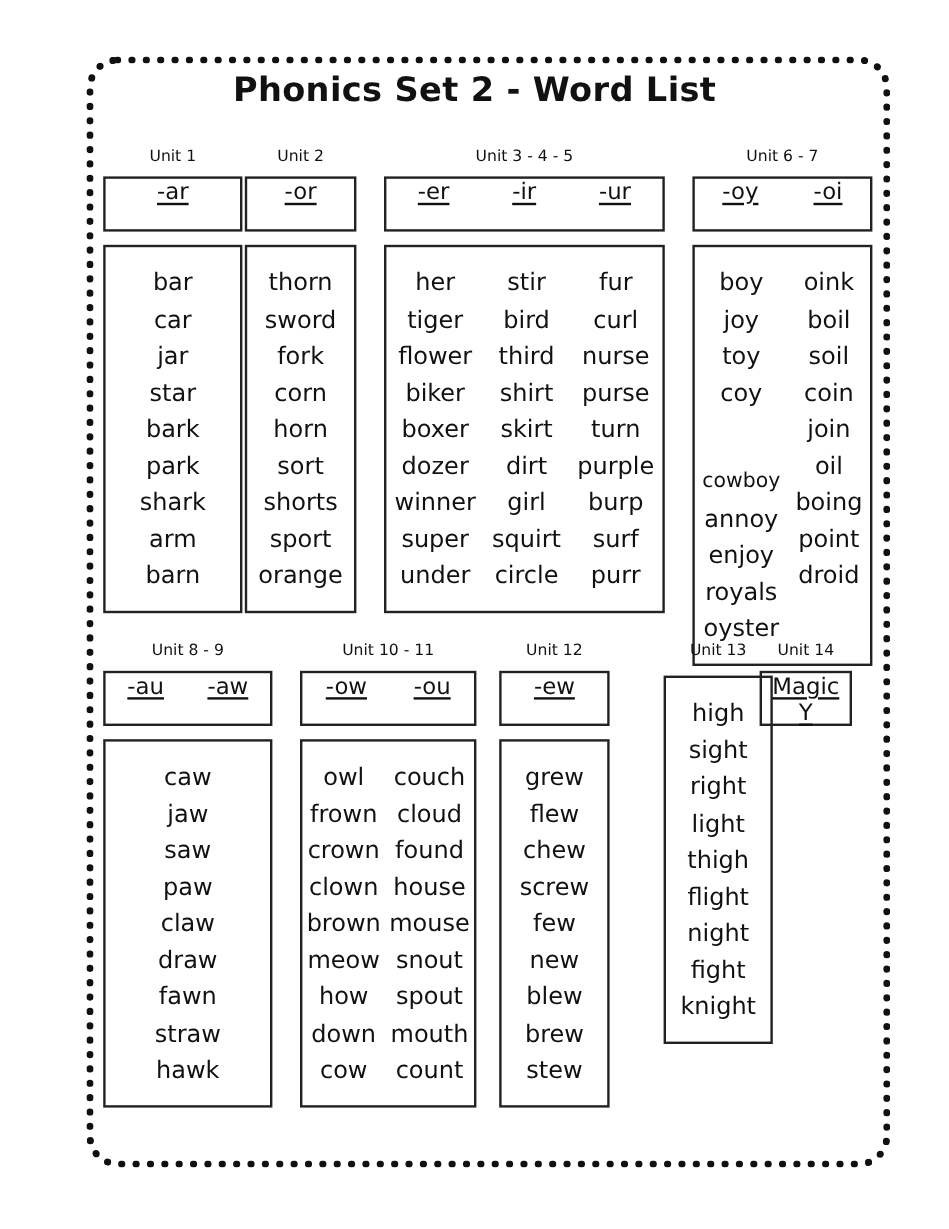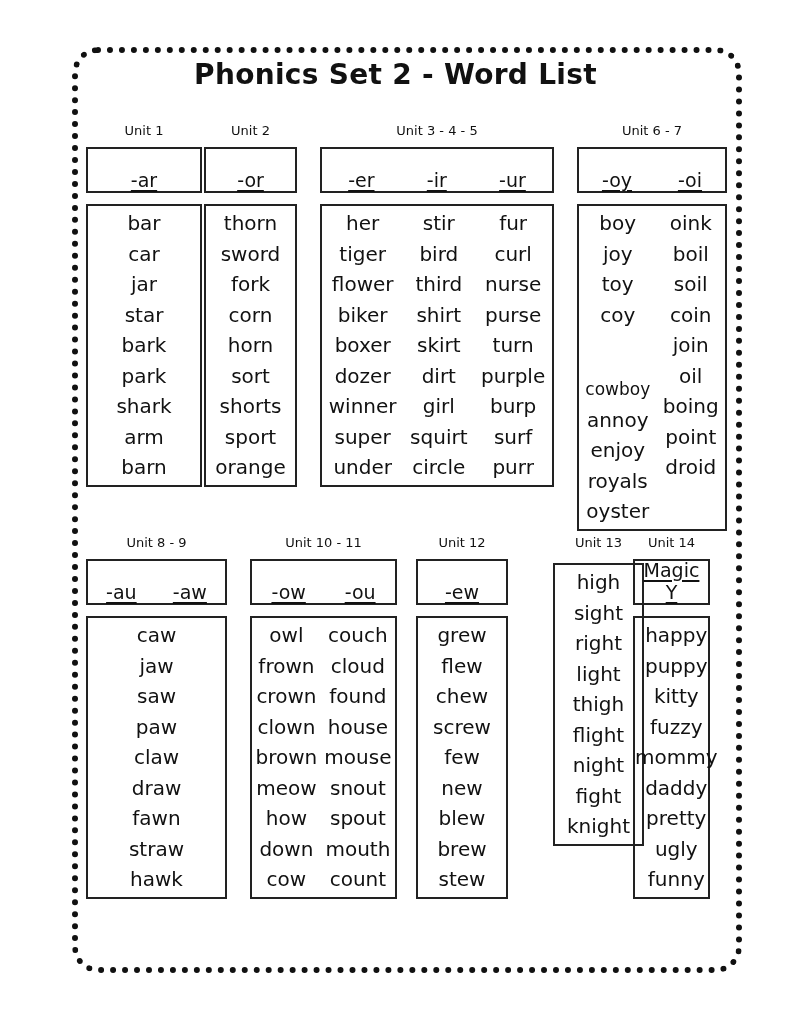--- a/index.html
+++ b/index.html
@@ -15,29 +15,29 @@
     }
     .unit {
       position: absolute; text-align: center;
     }
     .unit-label {
       font-size: 13px; height: 18px; line-height: 18px; margin-bottom: 7px;
       font-family: "DejaVu Sans", sans-serif;
     }
     .hdr-box {
       border: 2px solid #222; box-sizing: border-box; height: 46px;
-      display: flex; align-items: flex-end; justify-content: space-around;
+      display: flex; align-items: flex-start; justify-content: space-around;
     }
     .hdr-box span {
       font-size: 19px; text-decoration: underline; text-underline-offset: 3px;
       text-decoration-thickness: 1.5px;
     }
     .words-box {
       border: 2px solid #222; box-sizing: border-box; margin-top: 11px;
-      display: flex; justify-content: space-around; padding: 2px 0;
+      display: flex; justify-content: space-around; padding: 14px 0;
     }
     .col { display: flex; flex-direction: column; align-items: center; }
     .col span { font-size: 20px; line-height: 30.5px; white-space: nowrap; }
     .col span.small { font-size: 17px; margin-top: 44px; }
     .col span.tiny { font-size: 14px; }
   </style>
 </head>
 <body>
 
 <div class="frame"></div>
@@ -241,27 +241,14 @@
           <span>fight</span>
           <span>knight</span>
         </div>
       </div>
     </div>
     <div class="unit" style="left: 633px; top: 534px; width: 77px;">
       <div class="unit-label">Unit 14</div>
       <div class="hdr-box">
         <span>Magic Y</span>
       </div>
-      <div class="words-box">
-        <div class="col">
-          <span>happy</span>
-          <span>puppy</span>
-          <span>kitty</span>
-          <span>fuzzy</span>
-          <span>mommy</span>
-          <span>daddy</span>
-          <span>pretty</span>
-          <span>ugly</span>
-          <span>funny</span>
-        </div>
-      </div>
     </div>
   </div>
 
 </body></html>

